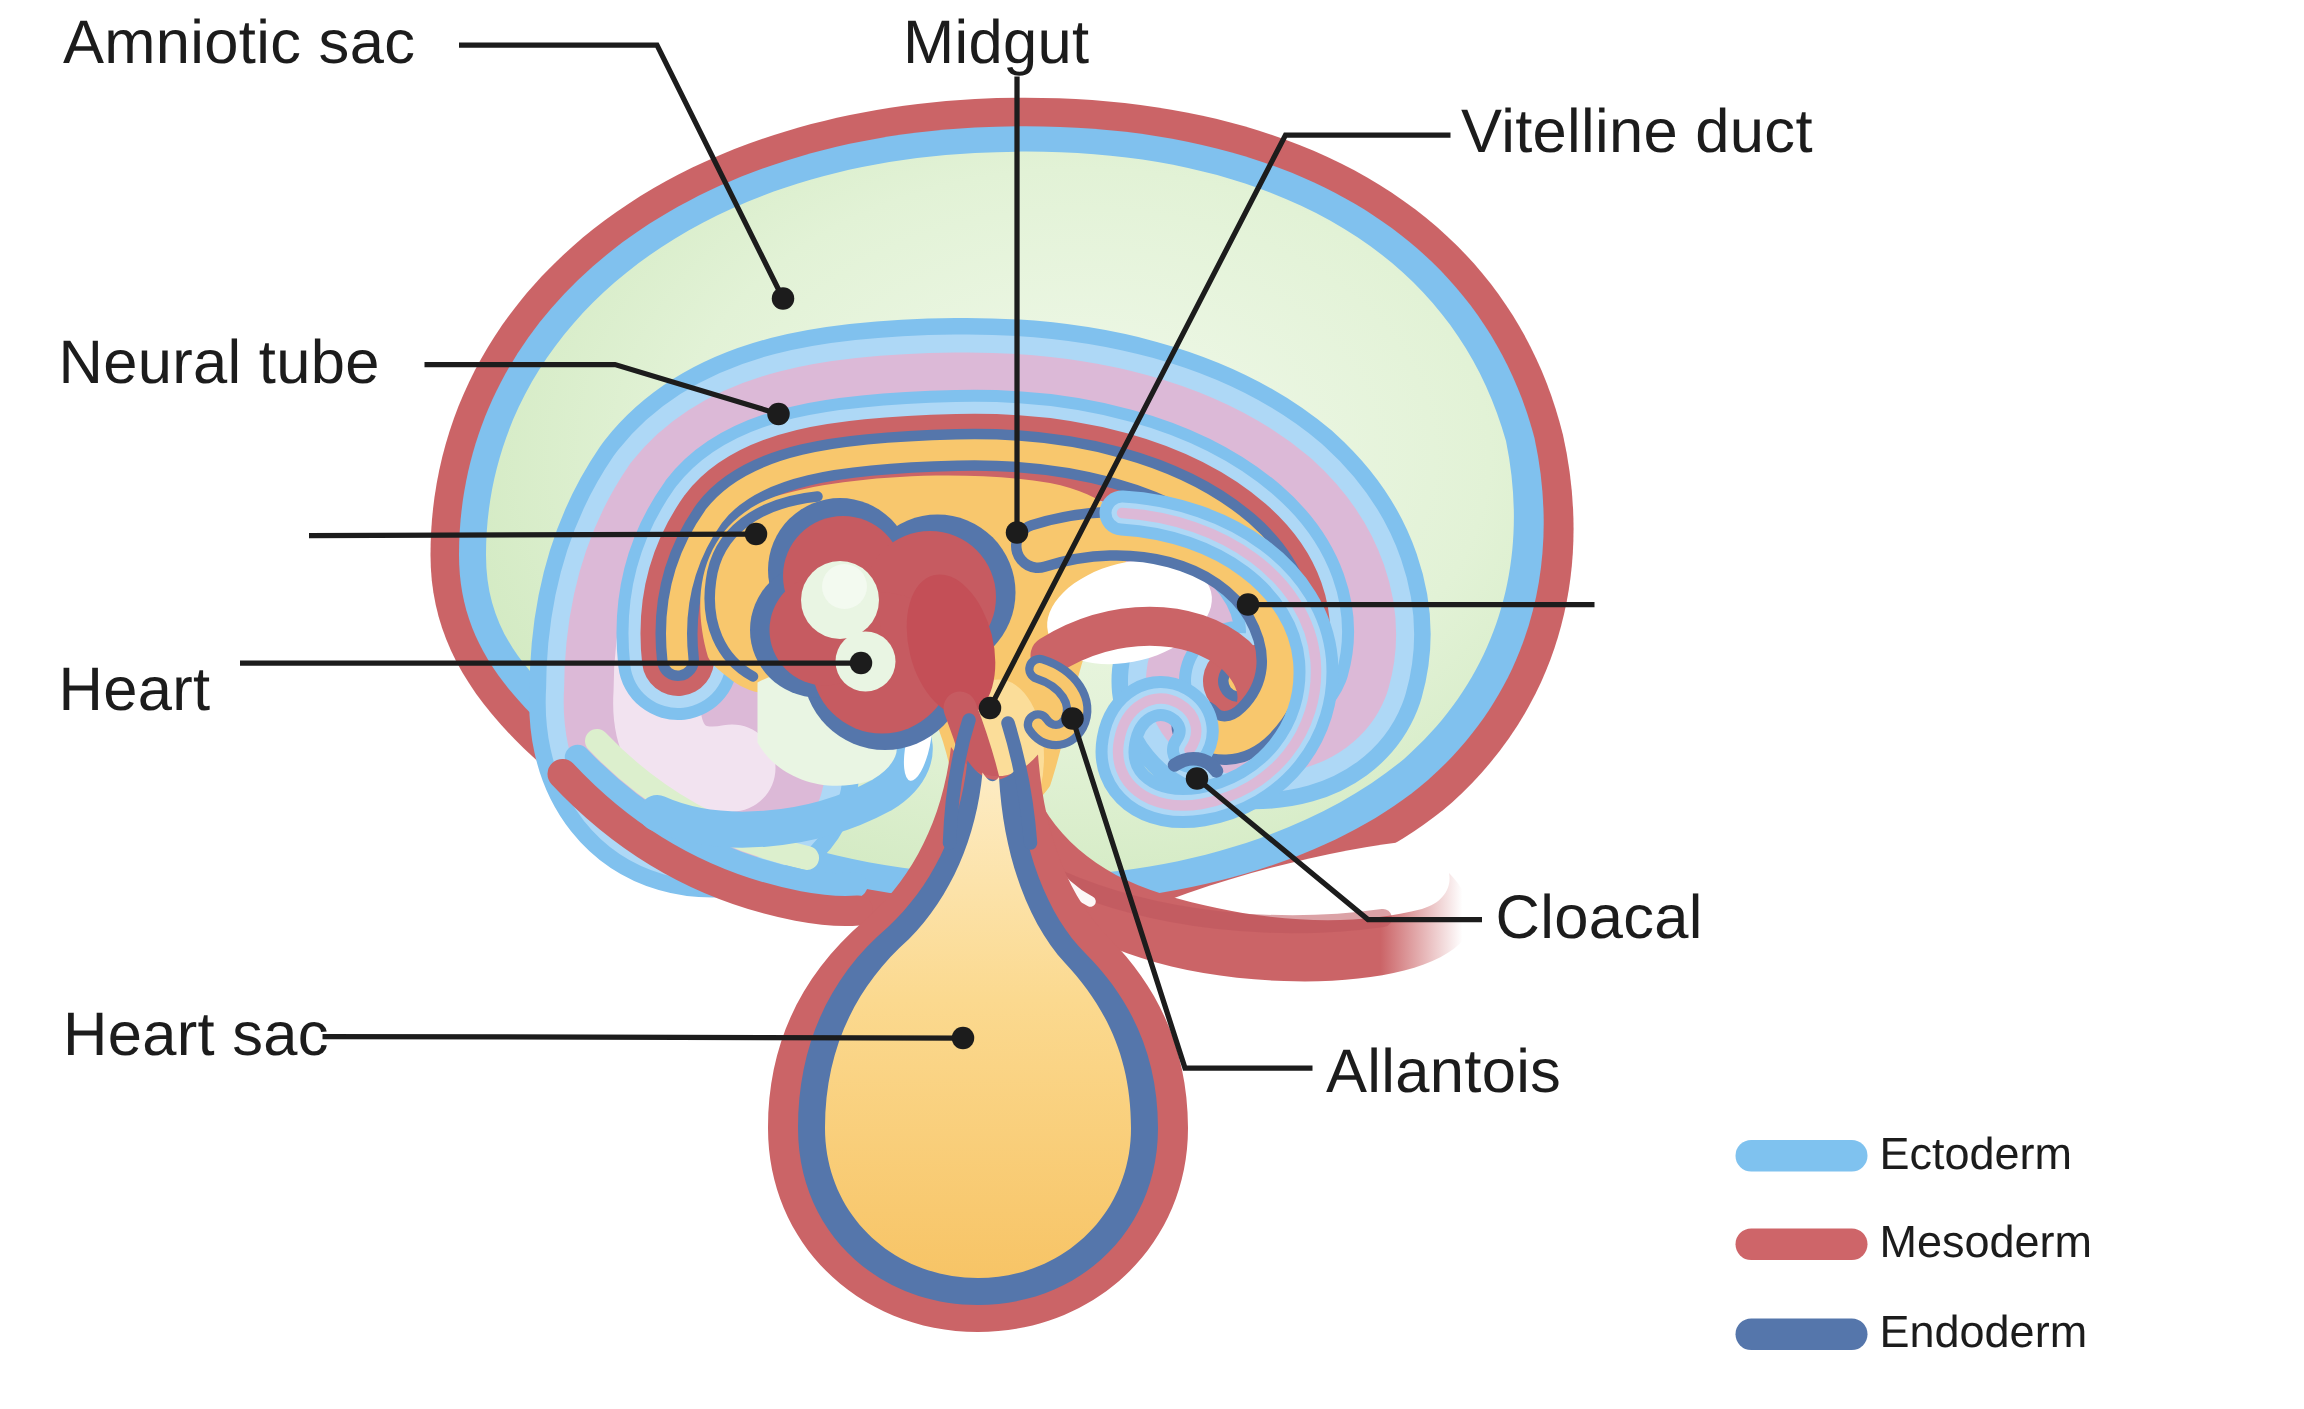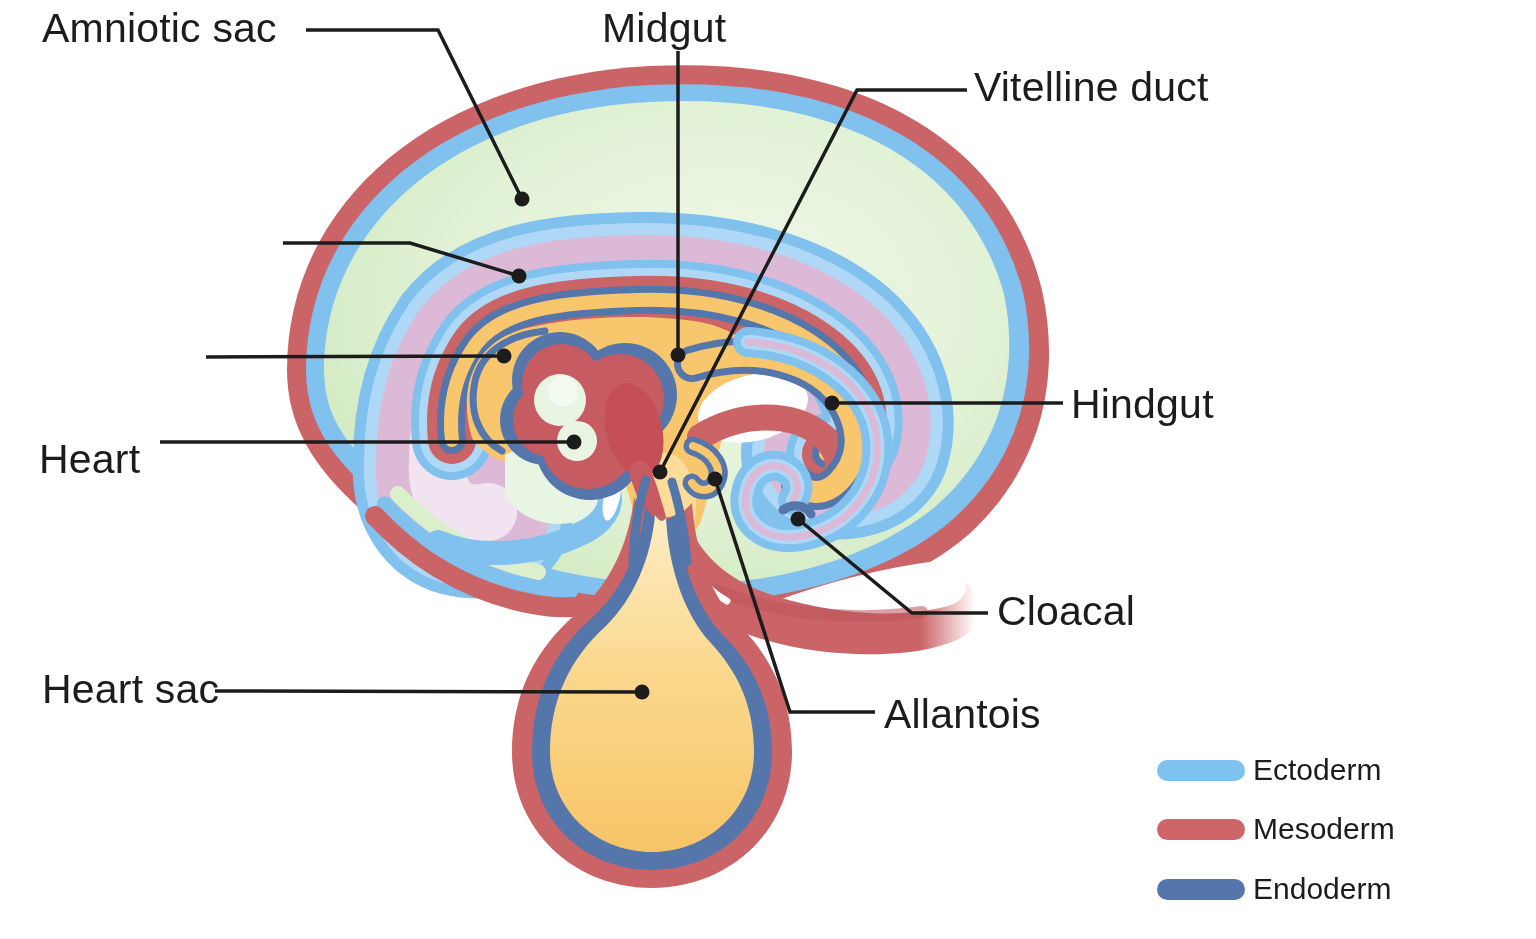--- a/index.html
+++ b/index.html
@@ -142,25 +142,25 @@
       <path class="leader" d="M 1063 403 L 832 403"></path>
       <circle class="dot" cx="832" cy="403" r="7.5"></circle>
       <path class="leader" d="M 988 613 L 912 613 L 798 519"></path>
       <circle class="dot" cx="798" cy="519" r="7.5"></circle>
       <path class="leader" d="M 875 712 L 790 712 L 715 479"></path>
       <circle class="dot" cx="715" cy="479" r="7.5"></circle>
     </g>
   </svg>
 
   <div class="lbl" style="left:42px;top:5px">Amniotic sac</div>
+  <div class="lbl" style="left:39px;top:218px">Neural tube</div>
   <div class="lbl" style="left:39px;top:436px">Heart</div>
   <div class="lbl" style="left:42px;top:666px">Heart sac</div>
   <div class="lbl" style="left:602px;top:5px">Midgut</div>
   <div class="lbl" style="left:974px;top:64px">Vitelline duct</div>
-  <div class="lbl" style="left:1071px;top:381px">Hindgut</div>
   <div class="lbl" style="left:997px;top:588px">
     <div>Cloacal</div>
   </div>
   <div class="lbl" style="left:884px;top:691px">Allantois</div>
 
   <div>
     <div class="legend-row" style="left:1157px;top:753px">
       <div class="swatch" style="background: rgb(127, 194, 239);"></div>
       <div class="legend-text">Ectoderm</div>
     </div>

